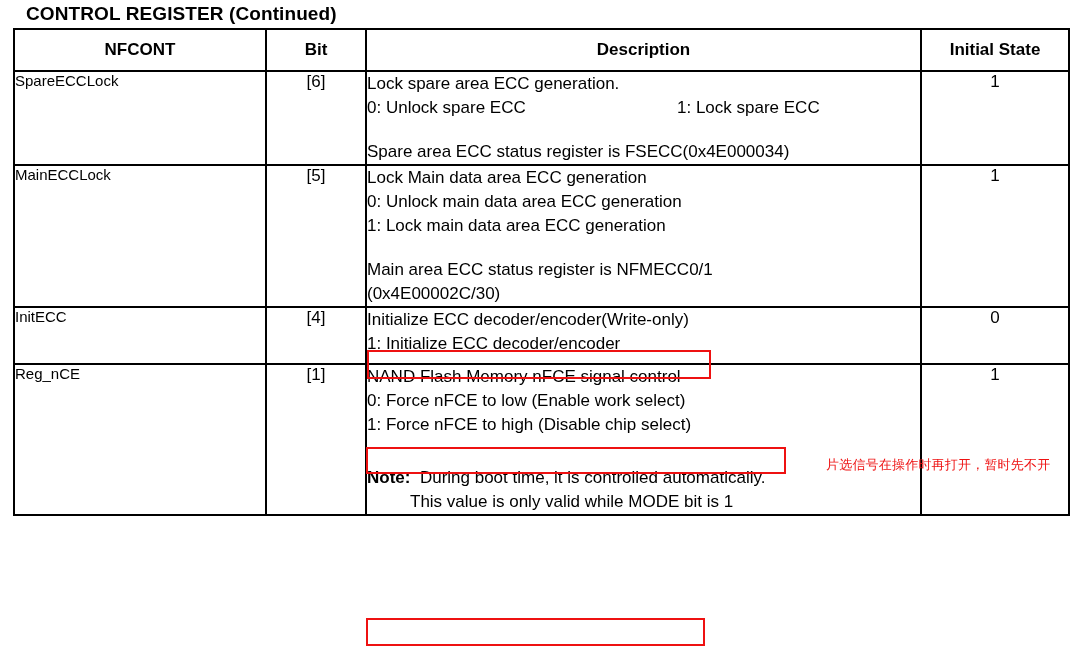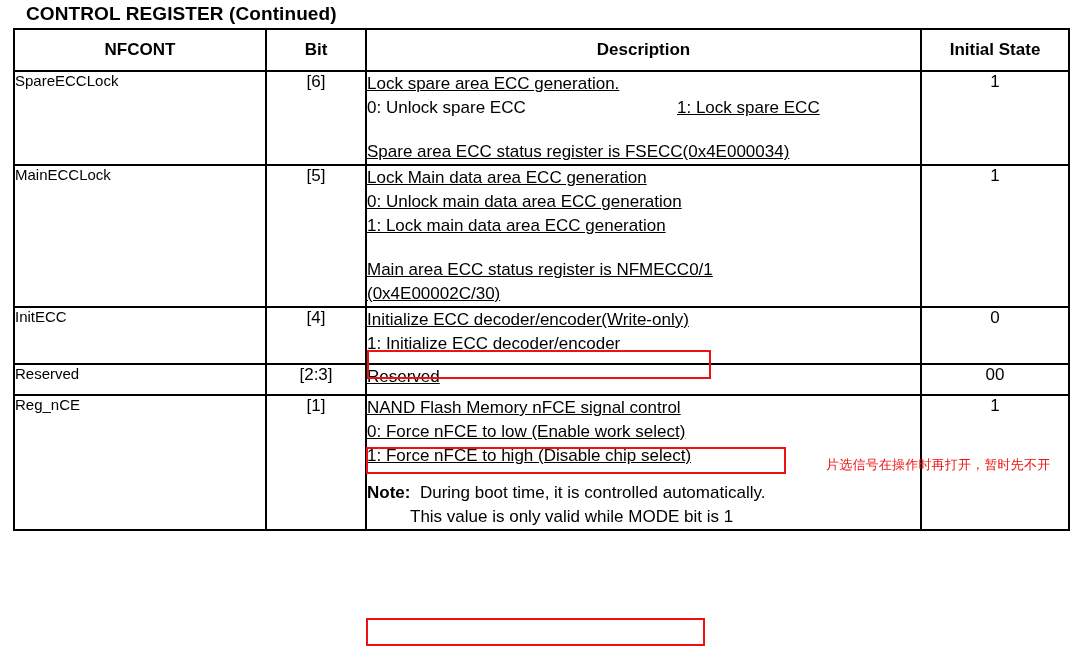--- a/index.html
+++ b/index.html
@@ -74,32 +74,31 @@
   }
   .cell-desc {
     font-size: 17px;
     padding: 8px 0 8px 9px;
     position: relative;
   }
 
   .line {
     line-height: 24px;
     white-space: pre;
-    text-decoration: underline;
   }
   .line.gap-top { margin-top: 20px; }
 
   .tabbed {
     display: inline-block;
     width: 310px;
   }
 
   .note-row {
     line-height: 24px;
-    margin-top: 13px;
+    margin-top: 29px;
     white-space: pre;
   }
   .note-row b { font-weight: bold; }
   .note-cont {
     line-height: 24px;
     padding-left: 43px;
     white-space: pre;
   }
 
   
@@ -175,28 +174,20 @@
     <tr class="r-init">
       <td class="cell-name">InitECC</td>
       <td class="cell-bit">[4]</td>
       <td class="cell-desc">
         <div class="line">Initialize ECC decoder/encoder(Write-only)</div>
         <div class="line">1: Initialize ECC decoder/encoder</div>
       </td>
       <td class="cell-init">0</td>
     </tr>
 
-    <tr class="r-resv">
-      <td class="cell-name">Reserved</td>
-      <td class="cell-bit">[2:3]</td>
-      <td class="cell-desc">
-        <div class="line">Reserved</div>
-      </td>
-      <td class="cell-init">00</td>
-    </tr>
 
     <tr class="r-ce">
       <td class="cell-name">Reg_nCE</td>
       <td class="cell-bit">[1]</td>
       <td class="cell-desc">
         <div class="line">NAND Flash Memory nFCE signal control</div>
         <div class="line">0: Force nFCE to low (Enable work select)</div>
         <div class="line">1: Force nFCE to high (Disable chip select)</div>
         <div class="note-row"><b>Note:</b>  <span>During boot time, it is controlled automatically.</span></div>
         <div class="note-cont">This value is only valid while MODE bit is 1</div>

